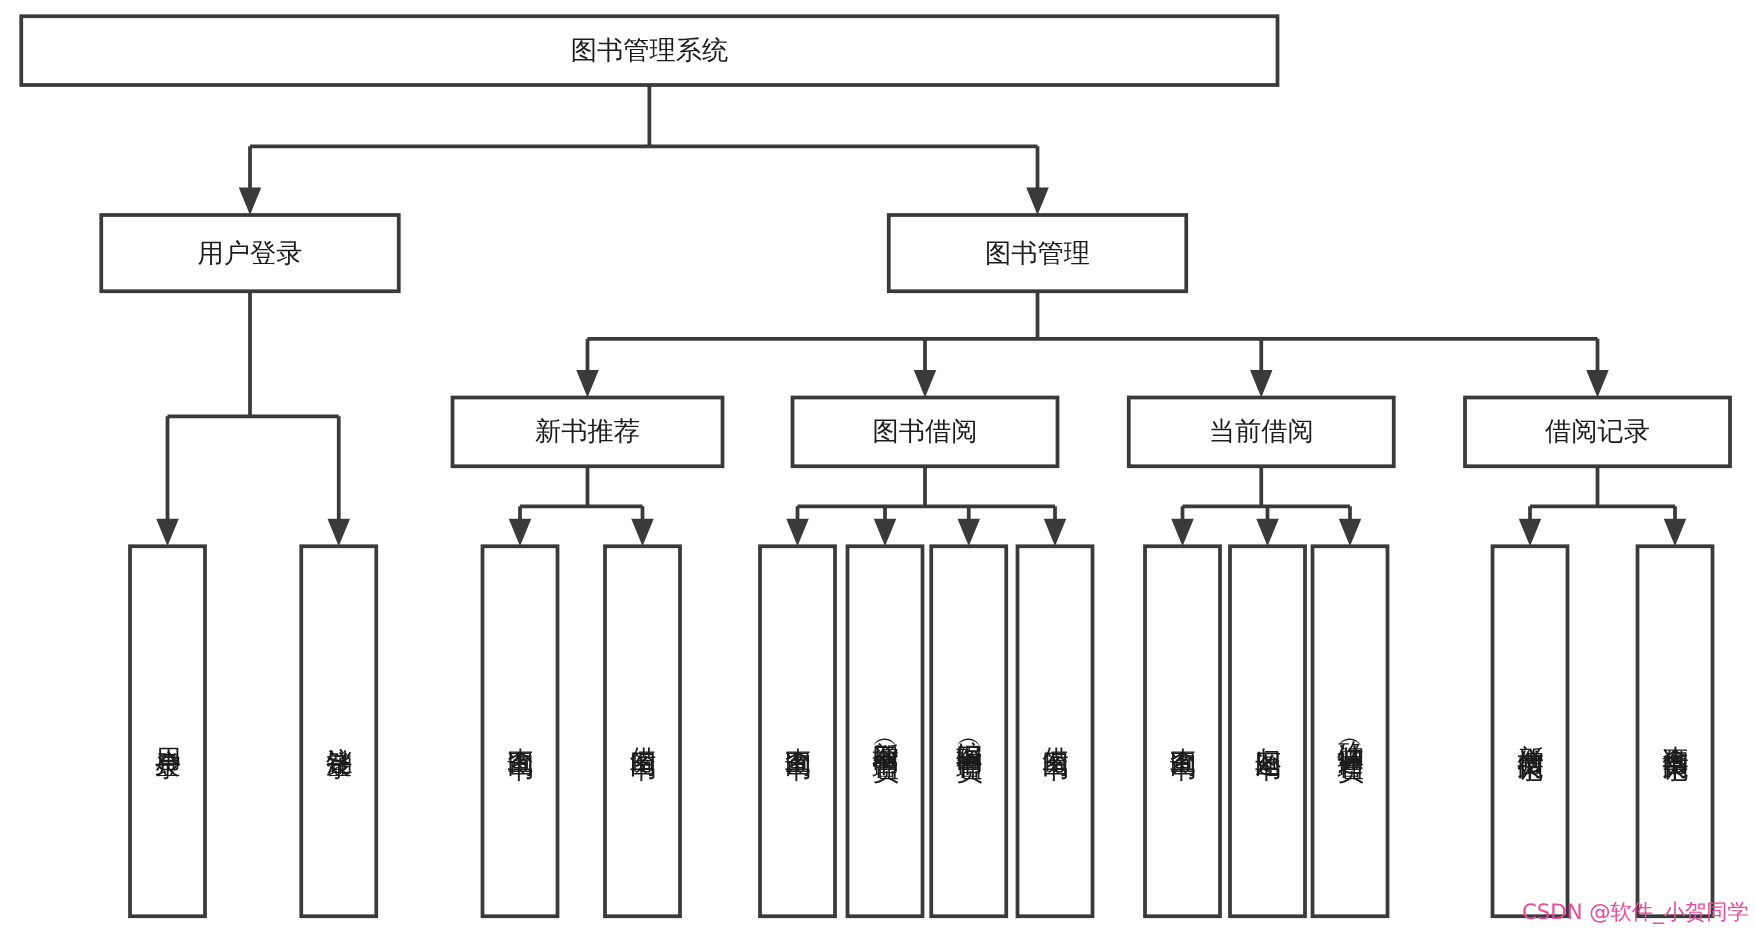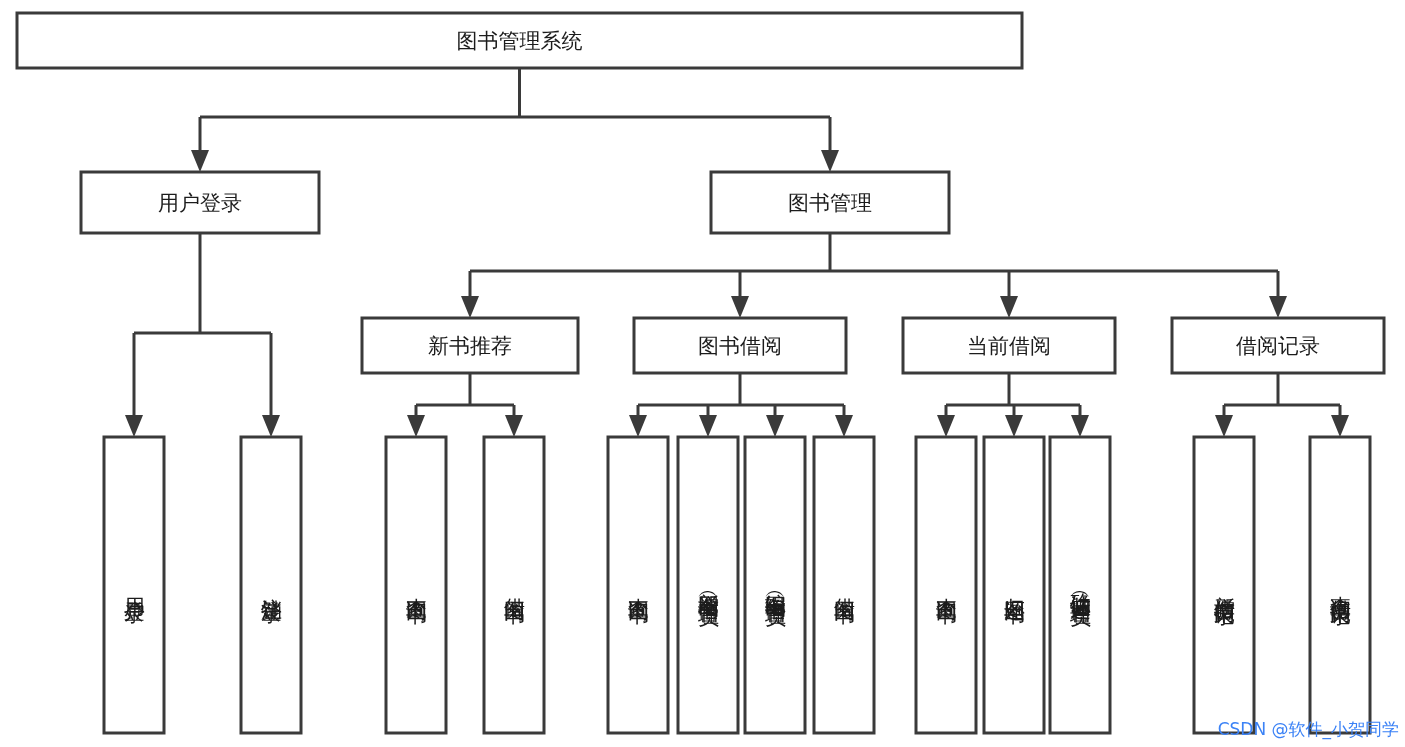--- a/index.html
+++ b/index.html
@@ -62,21 +62,21 @@
     white-space: nowrap;
     text-align: left;
     pointer-events: none;
   }
   .watermark {
     position: absolute;
     right: 6px;
     bottom: 6px;
     font-family: "DejaVu Sans", "Liberation Sans", sans-serif;
     font-size: 17px;
-    color: #3b82f6;
+    color: #ec4899;
     white-space: nowrap;
   }
 </style>
 </head>
 <body>
 
 <div id="diagram-root">
 
   <svg class="diagram-canvas" viewBox="0 0 1405 747" xmlns="http://www.w3.org/2000/svg">
     <g id="connector-layer">

